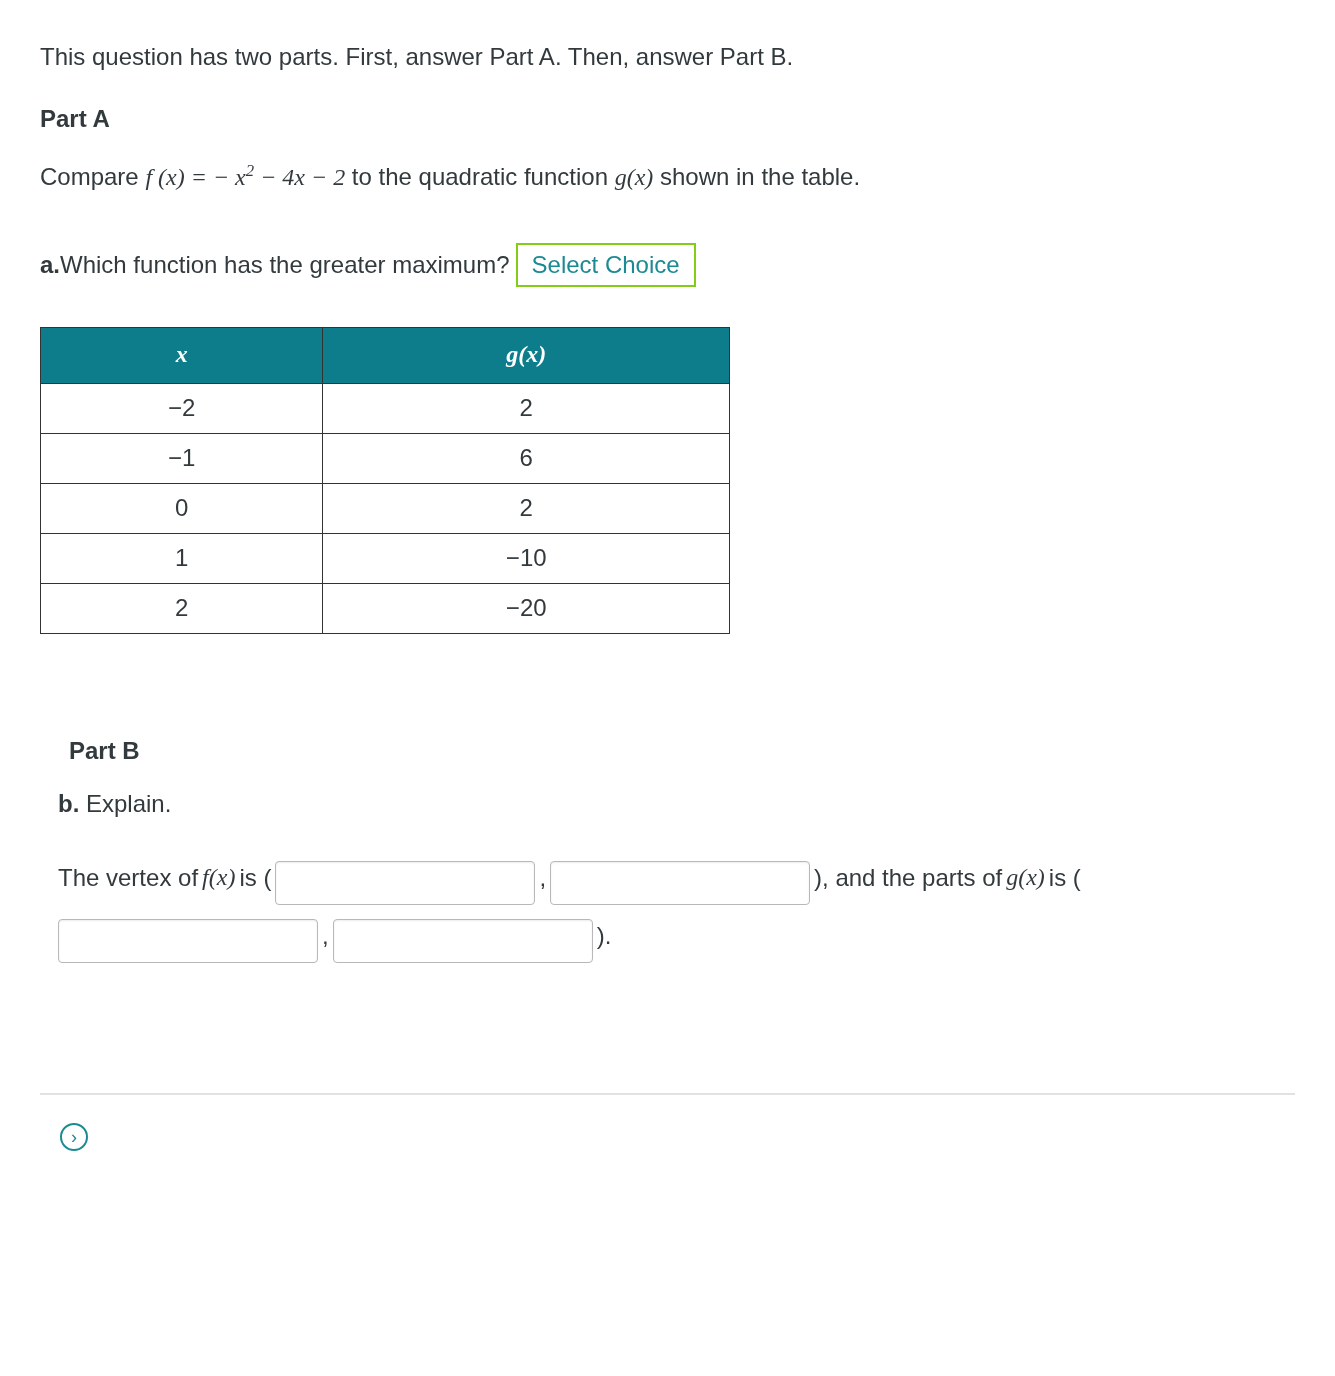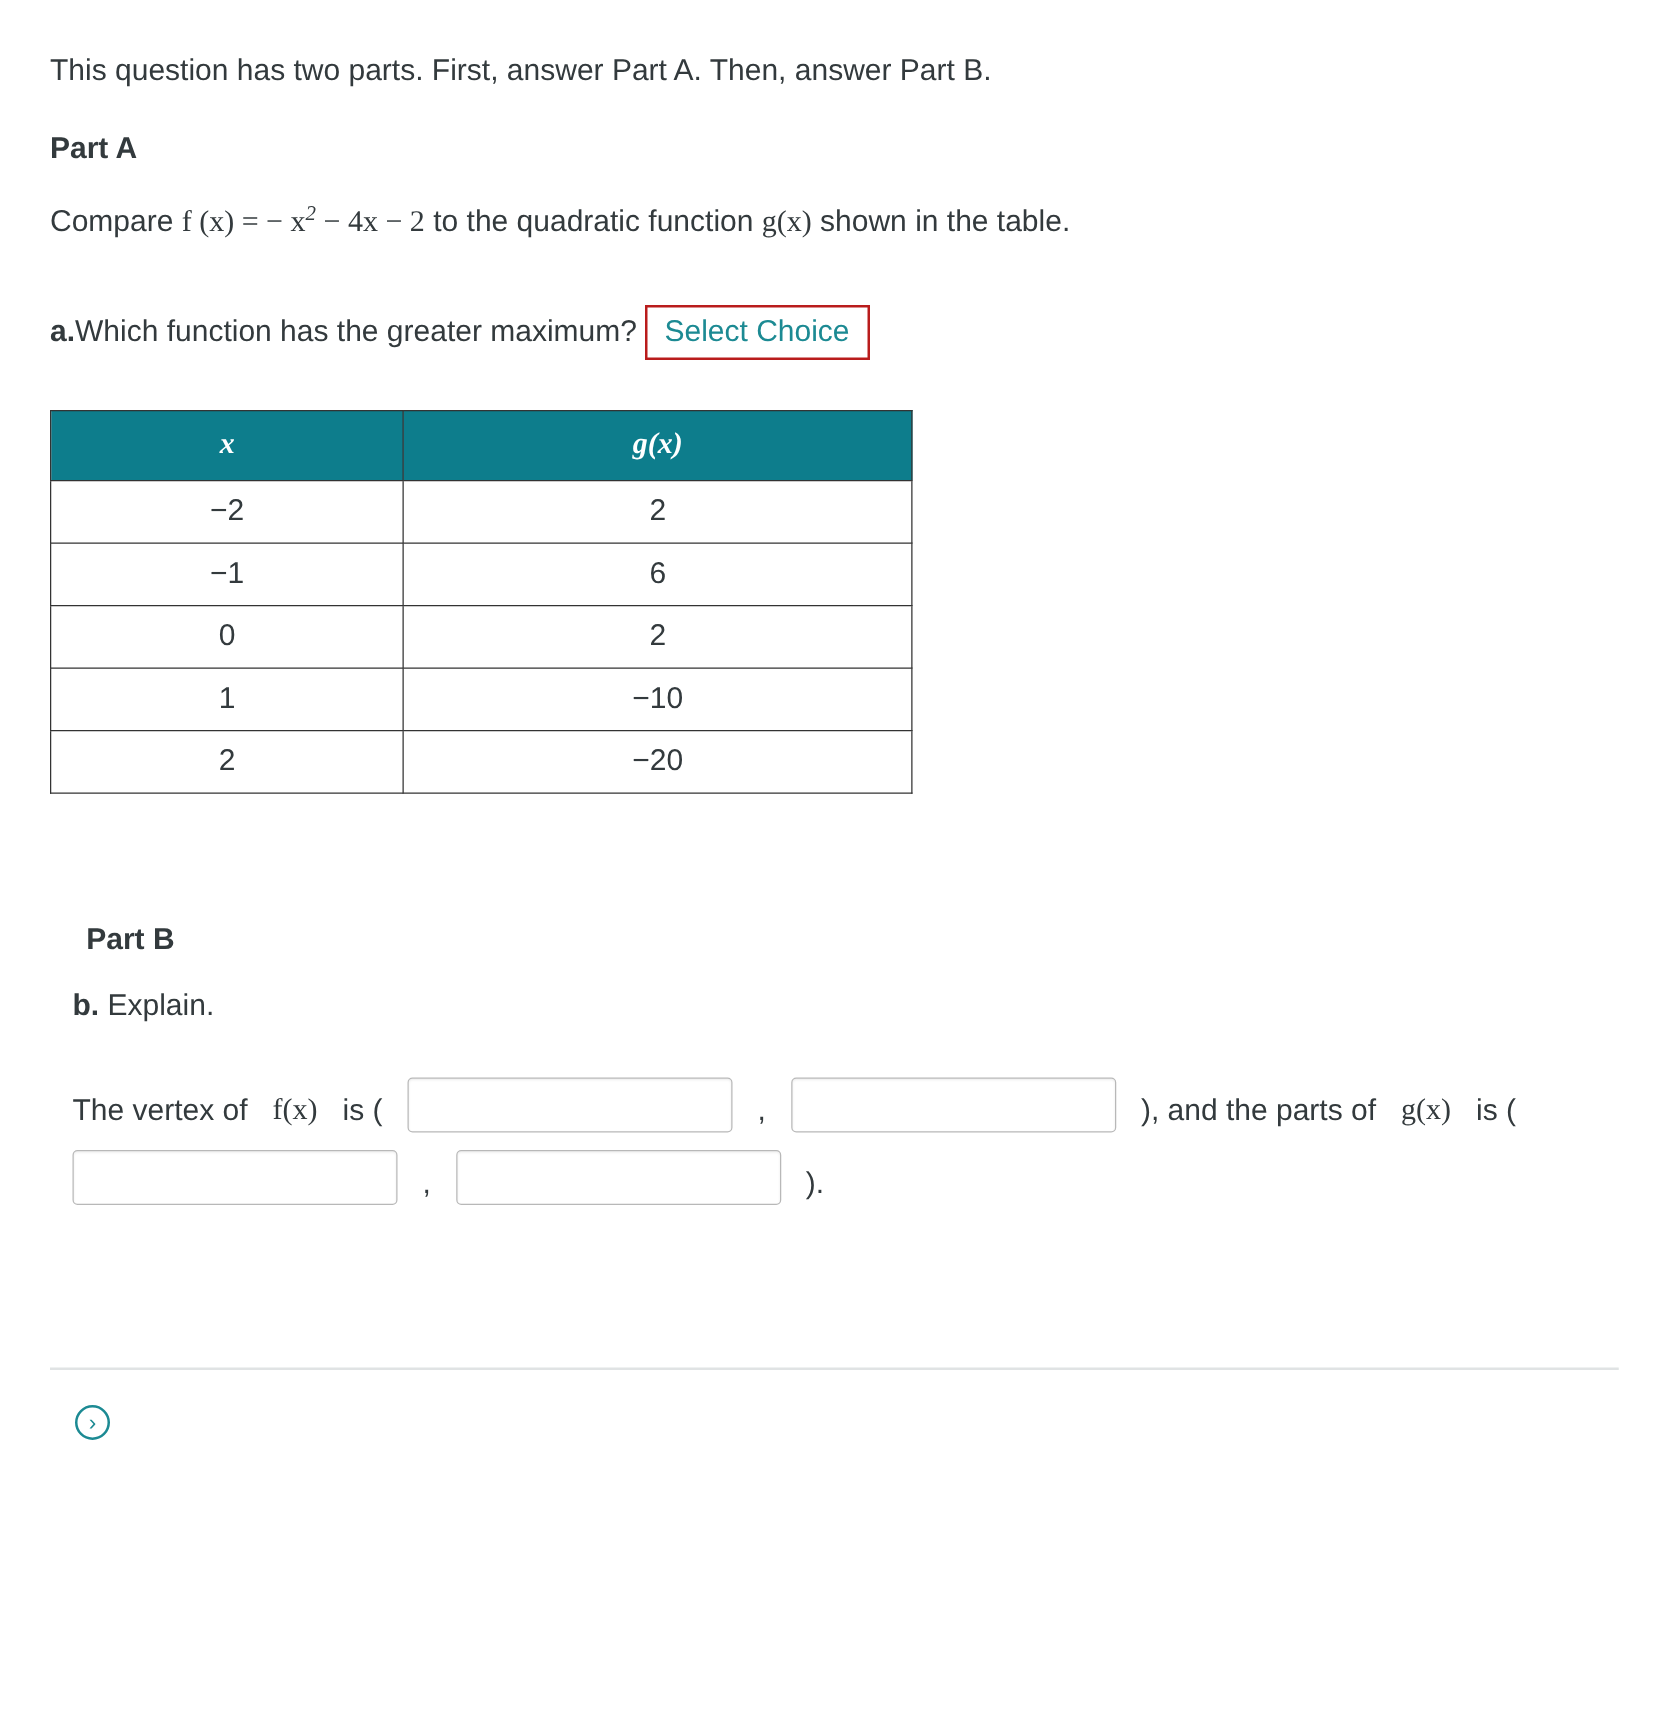--- a/index.html
+++ b/index.html
@@ -8,27 +8,27 @@
     font-size: 24px;
     color: #333a3d;
     margin: 0;
     padding: 40px 40px 0 40px;
     width: 1335px;
     line-height: 1.4;
   }
   .intro { margin-bottom: 28px; }
   .part-label { font-weight: 700; margin-bottom: 24px; }
   .compare-line { margin-bottom: 48px; }
-  .math-italic { font-family: 'Times New Roman', serif; }
+  .math-italic { font-style: italic; font-family: 'Times New Roman', serif; }
   .math-sup { font-size: 0.7em; vertical-align: super; font-family: 'Times New Roman', serif; font-style: italic;}
   .question-a { margin-bottom: 40px; display:flex; align-items:center; flex-wrap:wrap; }
   .question-a .bold { font-weight: 700; }
   .select-choice {
     color: #1c8a93;
-    border: 2px solid #b91c1c;
+    border: 2px solid #84cc16;
     padding: 6px 14px;
     margin-left: 6px;
     font-size: 24px;
     background: #fff;
     cursor: pointer;
     font-family: inherit;
   }
   table.data {
     border-collapse: collapse;
     width: 690px;
@@ -46,21 +46,21 @@
   }
   table.data td {
     border: 1px solid #333;
     text-align: center;
     height: 50px;
     font-size: 24px;
   }
   .partB { margin-bottom: 20px; margin-left: 29px; }
   .explain-line { margin-bottom: 40px; }
   .explain-line .bold { font-weight: 700; }
-  .fill-line { display:flex; flex-wrap:wrap; align-items:flex-end; gap:20px; margin-bottom:14px;}
+  .fill-line { display:flex; flex-wrap:wrap; align-items:flex-start; gap:4px; margin-bottom:14px;}
   .text-input {
     border: 1px solid #b8b8b8;
     border-radius: 4px;
     height: 44px;
     width: 260px;
     font-size: 22px;
     padding: 0 8px;
     box-shadow: inset 0 1px 2px rgba(0,0,0,0.08);
     font-family: inherit;
   }

